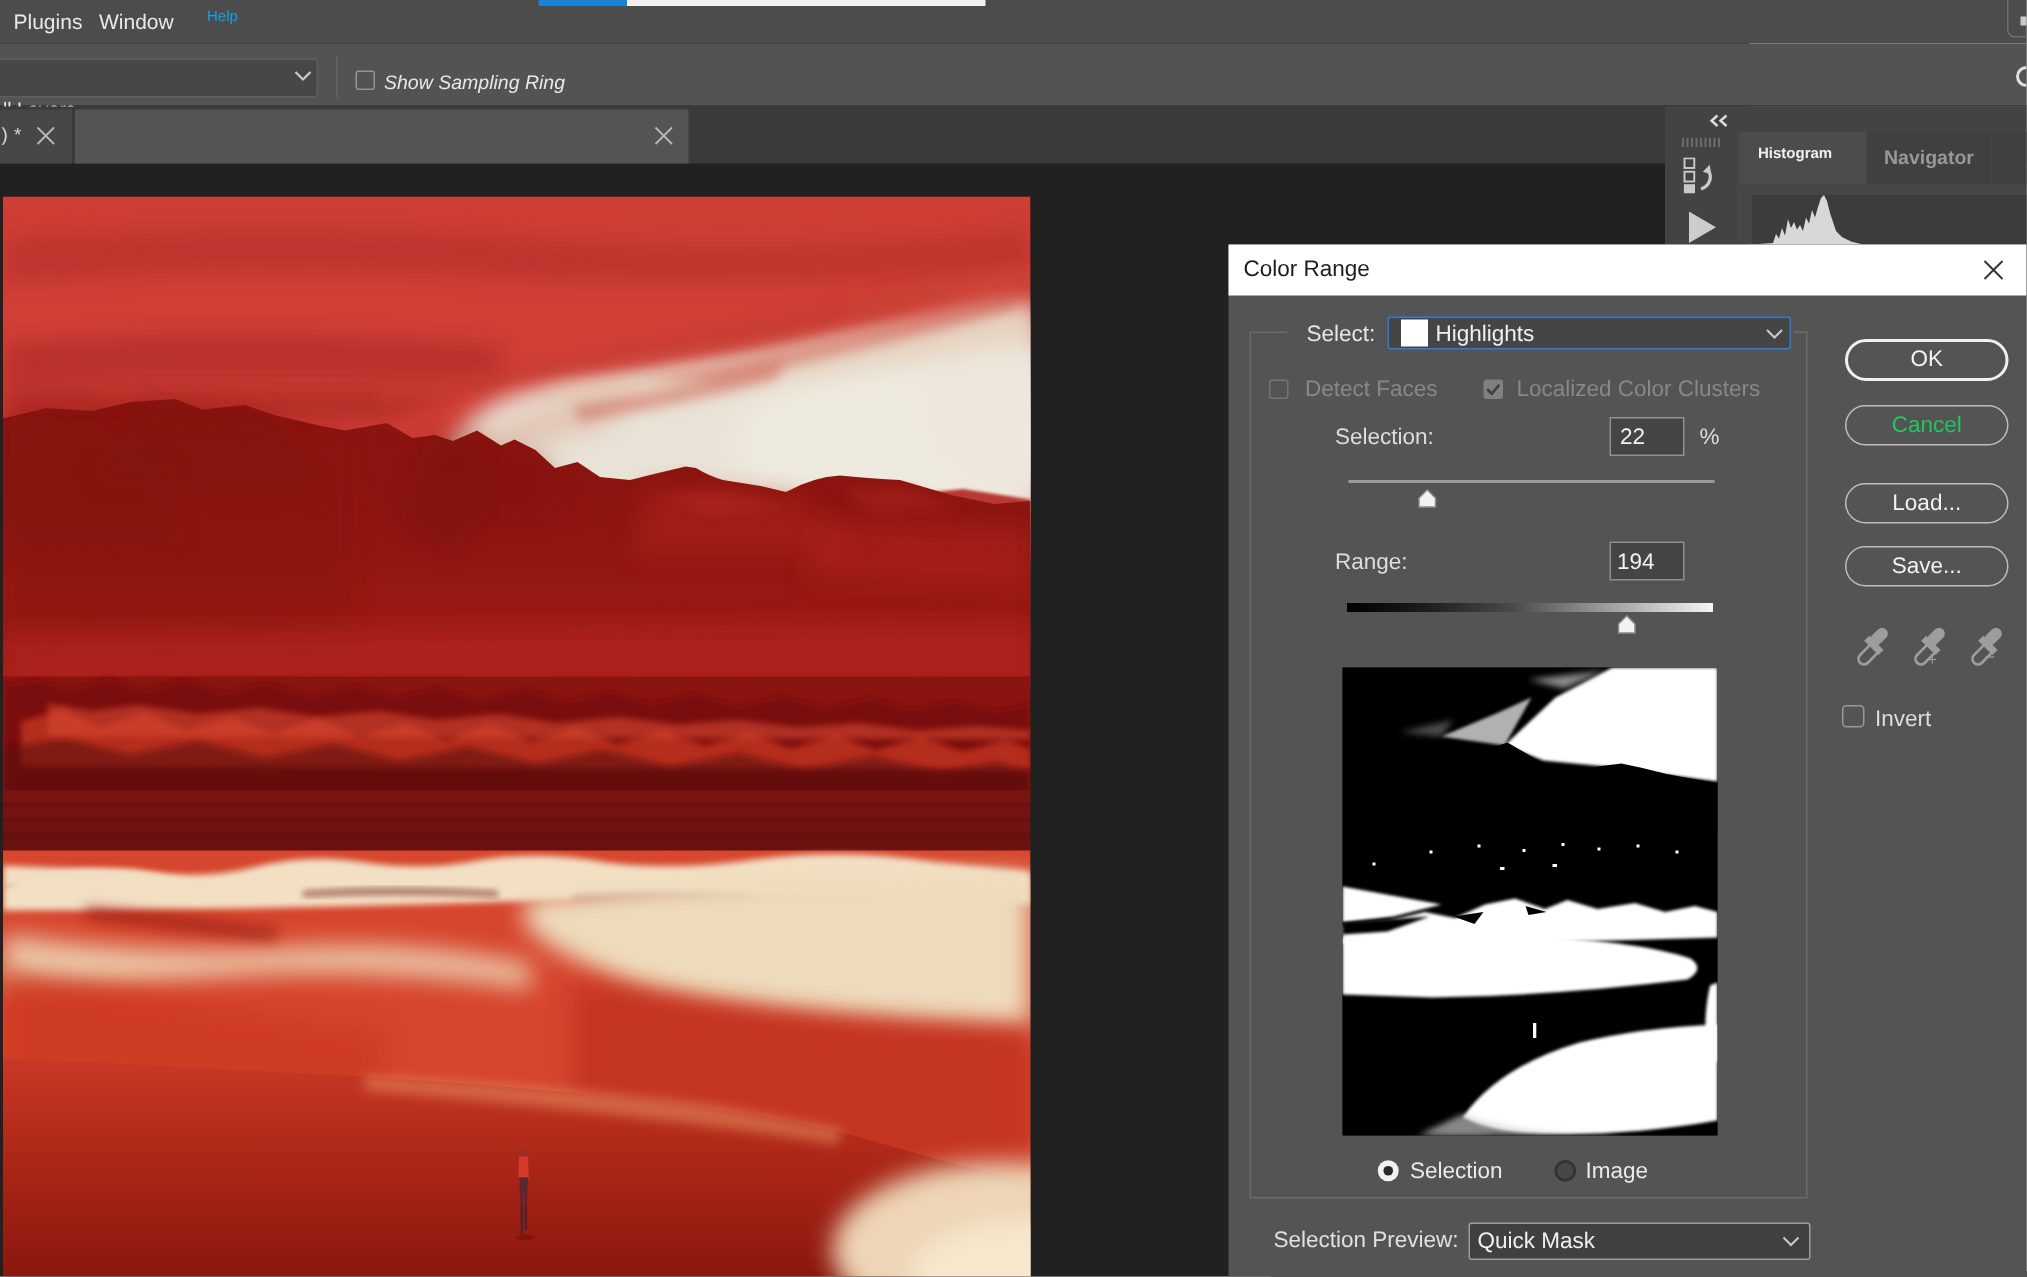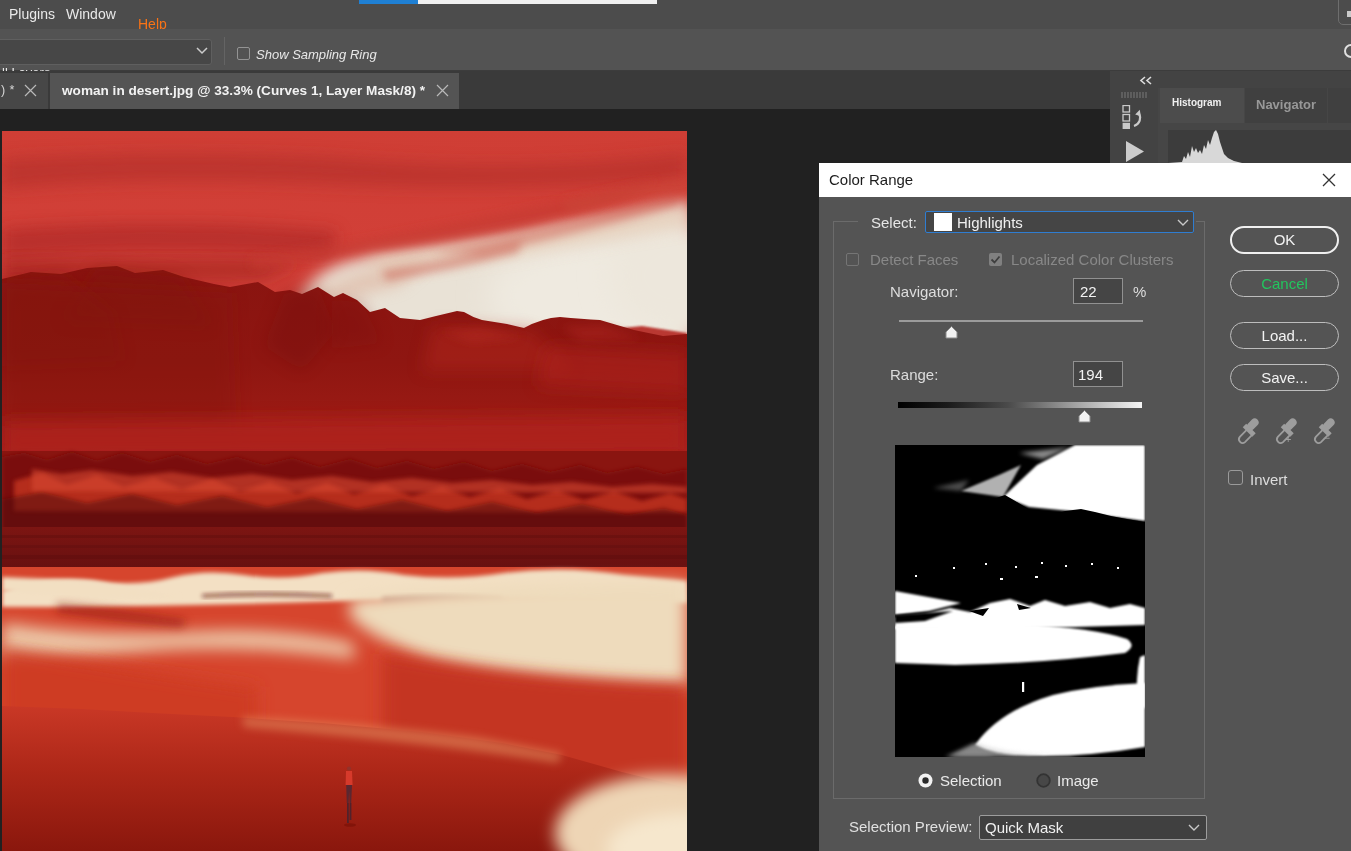--- a/index.html
+++ b/index.html
@@ -10,21 +10,21 @@
 </style>
 </head>
 <body>
 <div id="stage">
 
   <div class="abs" style="left:0;top:0;width:1351px;height:29px;background:#4c4c4c;"></div>
   <div class="abs" style="left:359px;top:0;width:59px;height:4px;background:#1f80d4;"></div>
   <div class="abs" style="left:418px;top:0;width:239px;height:4px;background:#f0f0f0;"></div>
   <div class="abs txt" style="left:9px;top:6px;font-size:14px;color:#e9e9e9;">Plugins</div>
   <div class="abs txt" style="left:66px;top:6px;font-size:14px;color:#e9e9e9;">Window</div>
-  <div class="abs txt" style="left:138px;top:16px;font-size:14px;color:#f97316;">Help</div>
+  <div class="abs txt" style="left:138px;top:6px;font-size:10px;color:#0ea5e9;">Help</div>
   <div class="abs" style="left:1338px;top:-6px;width:30px;height:29px;border:1px solid #6e6e6e;border-radius:5px;"></div>
   <div class="abs" style="left:1347px;top:11px;width:7px;height:6px;background:#c9c9c9;"></div>
 
   <div class="abs" style="left:0;top:29px;width:1351px;height:42px;background:#535353;border-bottom:1px solid #3c3c3c;box-sizing:border-box;"></div>
   <div class="abs" style="left:-6px;top:39px;width:218px;height:26px;background:#474747;border:1px solid #5f5f5f;border-radius:3px;box-sizing:border-box;"></div>
   <div class="abs txt" style="left:2px;top:45px;font-size:13px;color:#e8e8e8;margin-top:20px;">ll Layers</div>
   <svg class="abs" style="left:196px;top:47px;" width="12" height="8">
       <path d="M1,1 L6,6 L11,1" stroke="#cccccc" stroke-width="1.5" fill="none"></path>
     </svg>
   <div class="abs" style="left:224px;top:37px;width:1px;height:28px;background:#646464;"></div>
@@ -34,21 +34,20 @@
       <circle cx="8" cy="8" r="6" stroke="#e0e0e0" stroke-width="2" fill="none"></circle>
     </svg>
 
   <div class="abs" style="left:0;top:71px;width:1351px;height:38px;background:#3a3a3a;"></div>
   <div class="abs" style="left:0;top:73px;width:48px;height:36px;background:#474747;"></div>
   <div class="abs txt" style="left:1px;top:83px;font-size:12.6px;color:#d6d6d6;">) *</div>
   <svg class="abs" style="left:24px;top:84px;" width="13" height="13">
       <path d="M1,1 L12,12 M12,1 L1,12" stroke="#b9b9b9" stroke-width="1.2"></path>
     </svg>
   <div class="abs" style="left:50px;top:73px;width:409px;height:36px;background:#545454;"></div>
-  <div class="abs txt" style="left:62px;top:83px;font-size:13.6px;font-weight:bold;color:#f2f2f2;">woman in desert.jpg @ 33.3% (Curves 1, Layer Mask/8) *</div>
   <svg class="abs" style="left:436px;top:84px;" width="13" height="13">
       <path d="M1,1 L12,12 M12,1 L1,12" stroke="#b9b9b9" stroke-width="1.2"></path>
     </svg>
 
   <div class="abs" style="left:1110px;top:71px;width:241px;height:92px;background:#434343;"></div>
   <svg class="abs" style="left:1139px;top:76px;" width="14" height="9">
       <path d="M6,1 L2,4.5 L6,8 M12,1 L8,4.5 L12,8" stroke="#dddddd" stroke-width="1.6" fill="none"></path>
     </svg>
   <div class="abs" style="left:1110px;top:88px;width:48px;height:75px;background:#434343;"></div>
   <svg class="abs" style="left:1121px;top:92px;" width="28" height="6">
@@ -222,21 +221,21 @@
     </svg>
 
   <div class="abs" style="left:846px;top:253px;width:13px;height:13px;border:1.5px solid #757575;border-radius:2px;box-sizing:border-box;"></div>
   <div class="abs txt" style="left:870px;top:251px;font-size:15px;color:#888888;">Detect Faces</div>
   <div class="abs" style="left:989px;top:253px;width:13px;height:13px;background:#808080;border-radius:2px;"></div>
   <svg class="abs" style="left:990px;top:255px;" width="11" height="10">
       <path d="M1.5,4.5 L4.5,7.5 L9.5,1.5" stroke="#3e3e3e" stroke-width="1.8" fill="none"></path>
     </svg>
   <div class="abs txt" style="left:1011px;top:251px;font-size:15px;color:#888888;">Localized Color Clusters</div>
 
-  <div class="abs txt" style="left:890px;top:283px;font-size:15px;color:#dddddd;">Navigator:</div>
+  <div class="abs txt" style="left:890px;top:283px;font-size:15px;color:#dddddd;">Selection:</div>
   <div class="abs" style="left:1073px;top:278px;width:50px;height:26px;background:#454545;border:1px solid #919191;box-sizing:border-box;"></div>
   <div class="abs txt" style="left:1080px;top:283px;font-size:15px;color:#f2f2f2;">22</div>
   <div class="abs txt" style="left:1133px;top:283px;font-size:15px;color:#dddddd;">%</div>
   <div class="abs" style="left:899px;top:320px;width:244px;height:2px;background:#9b9b9b;"></div>
   <svg class="abs" style="left:943px;top:325px;" width="17" height="14">
       <path d="M8.5,1.5 L14,7 L14,13 L3,13 L3,7 Z" fill="#f2f2f2" stroke="#8a8a8a" stroke-width="1"></path>
     </svg>
 
   <div class="abs txt" style="left:890px;top:366px;font-size:15px;color:#dddddd;">Range:</div>
   <div class="abs" style="left:1073px;top:361px;width:50px;height:26px;background:#454545;border:1px solid #919191;box-sizing:border-box;"></div>

